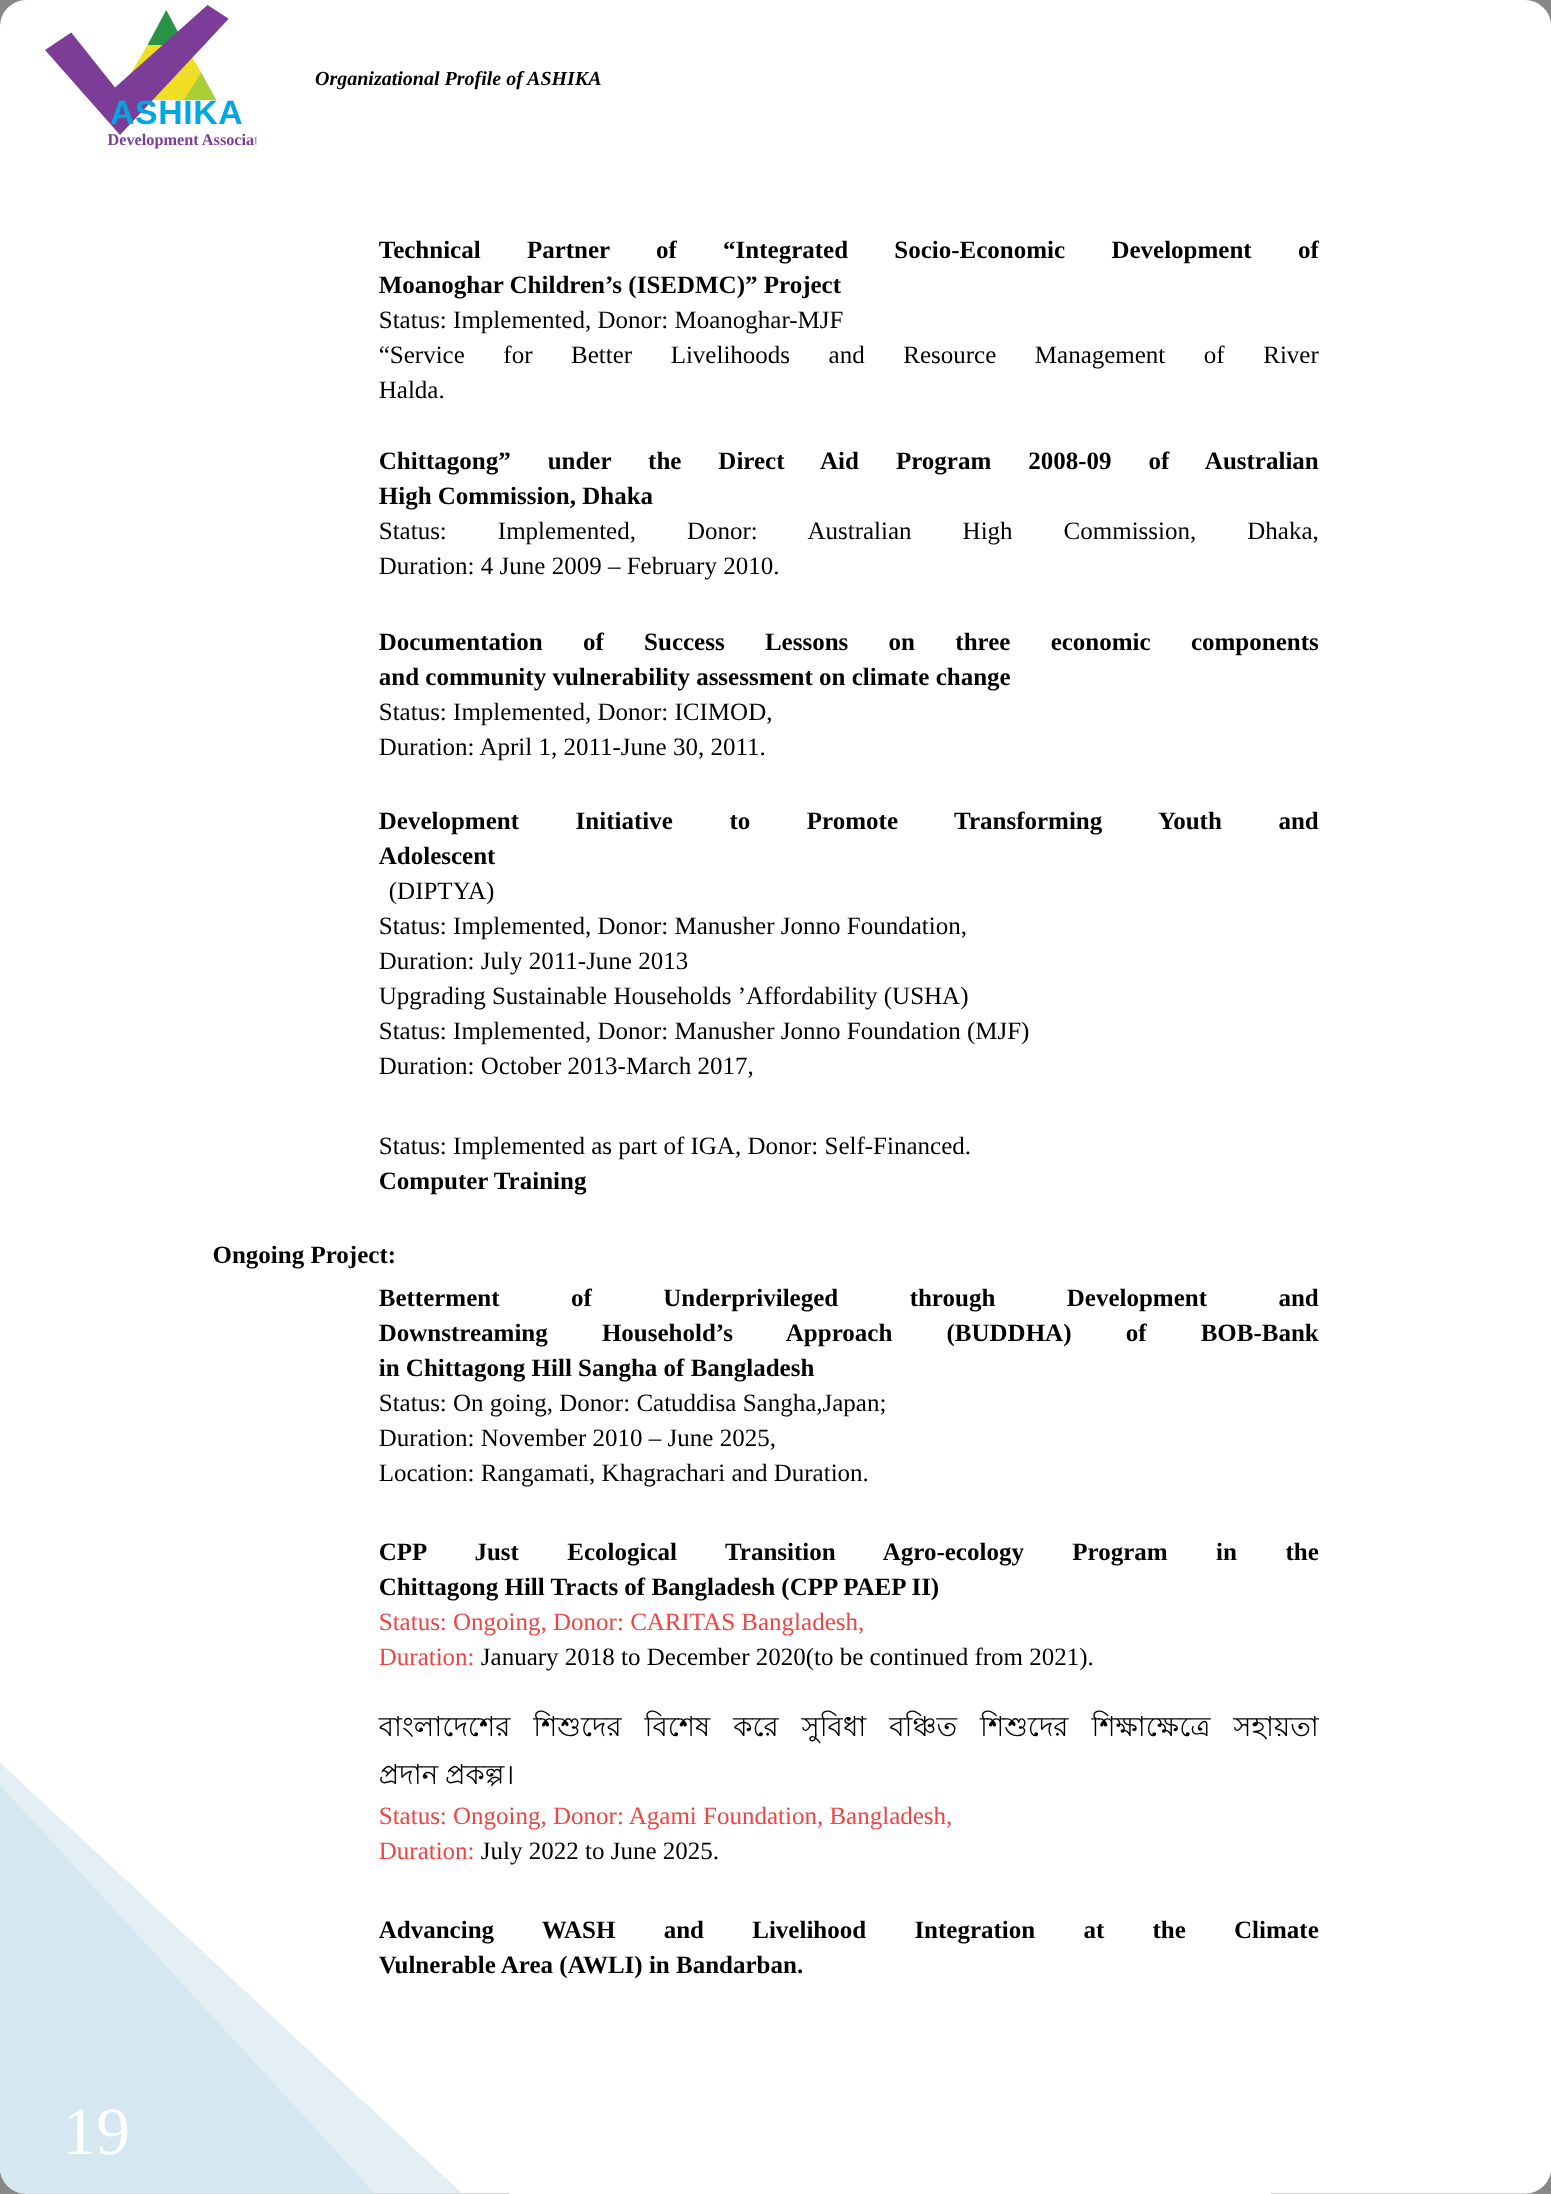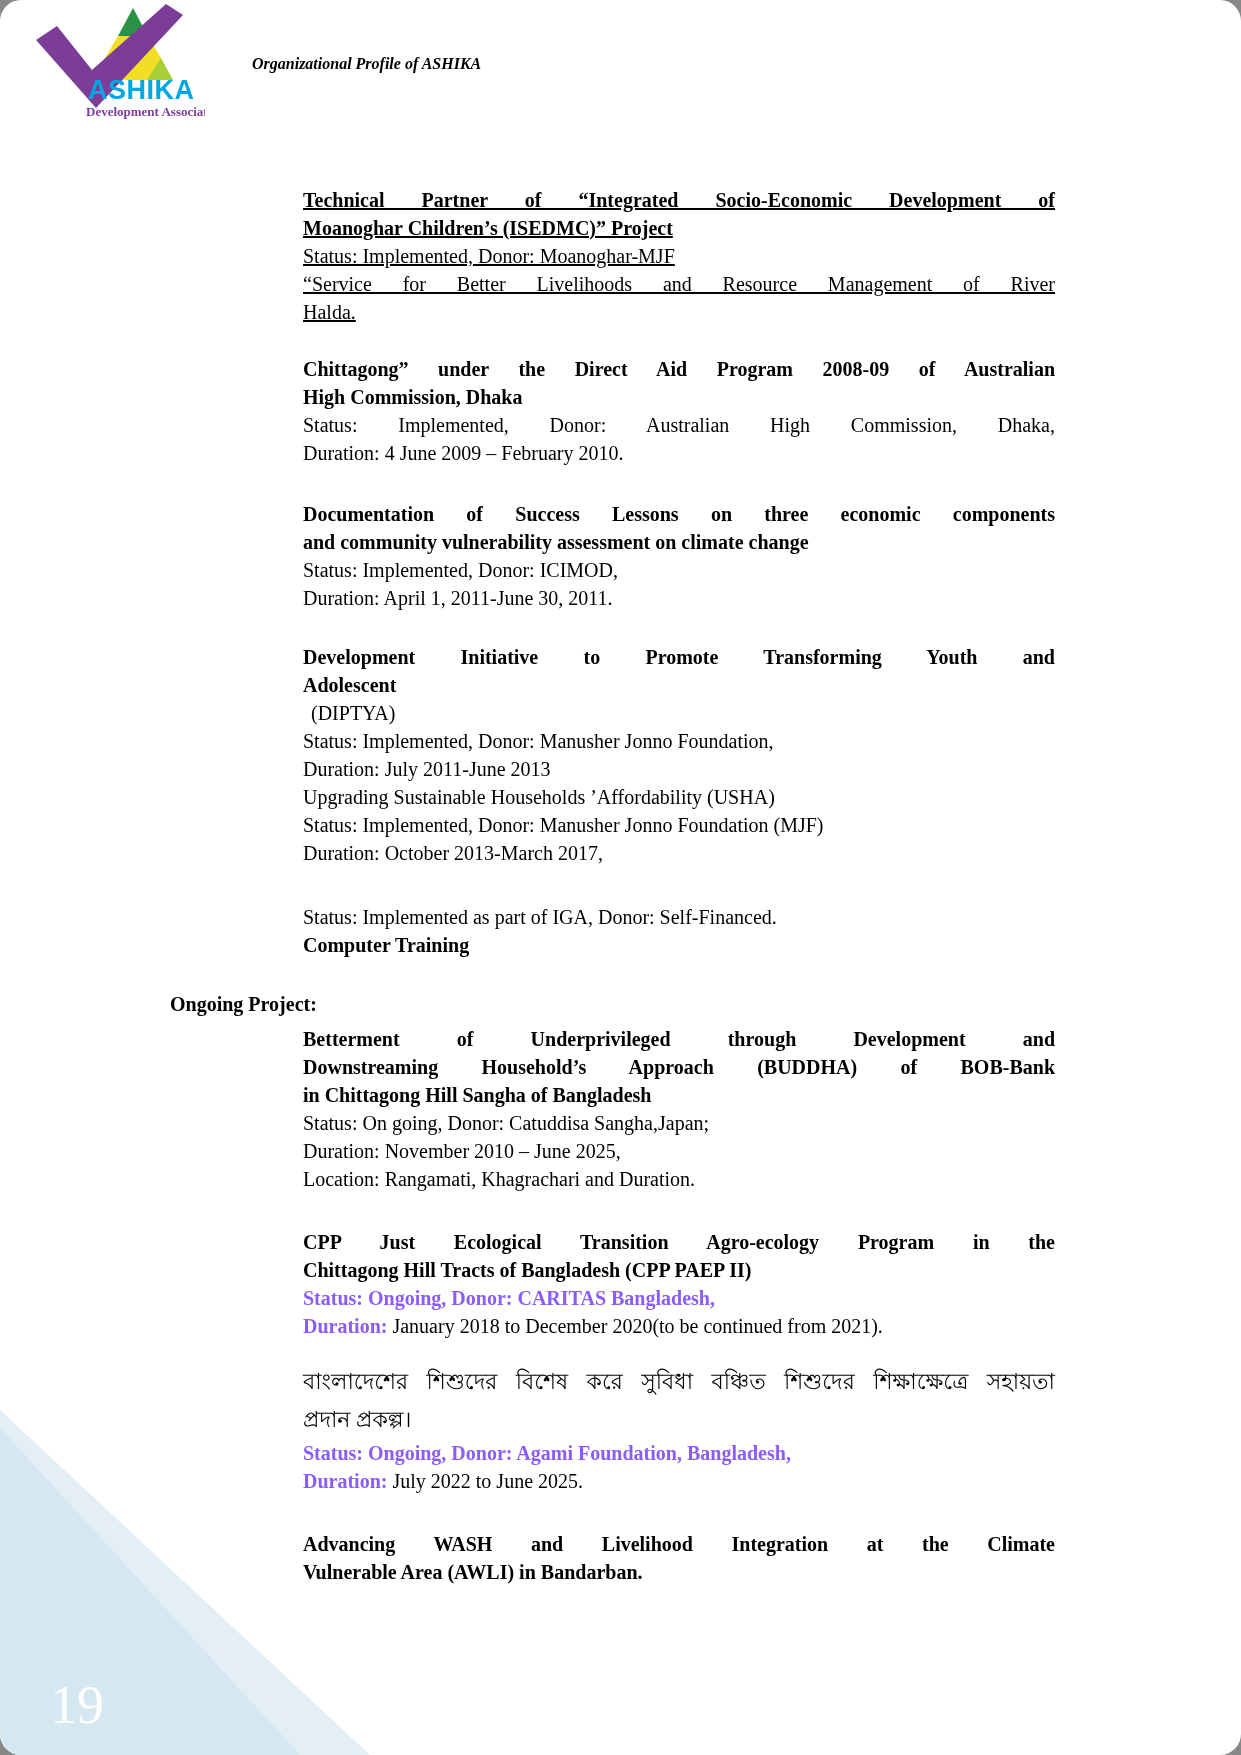--- a/index.html
+++ b/index.html
@@ -23,26 +23,26 @@
   }
   
   .content{
     position:absolute;left:303px;top:186px;width:752px;
     font-size:20px;line-height:28px;
   }
   .sec{margin:0;}
   .line{min-height:28px;}
   .b{font-weight:bold;}
   .j{text-align:justify;text-align-last:justify;-moz-text-align-last:justify;}
-  .green{color:#8b5cf6;font-weight:bold;}
+  .green{color:#ef4444;}
   .bn{font-size:22px;line-height:38px;min-height:38px;}
   .indent8{padding-left:8px;}
   .outdent{margin-left:-133px;font-weight:bold;}
   
-  .mb29{margin-bottom:29px;text-decoration:underline;} .mb33{margin-bottom:33px;} .mb31{margin-bottom:31px;}
+  .mb29{margin-bottom:29px;} .mb33{margin-bottom:33px;} .mb31{margin-bottom:31px;}
   .mb36{margin-bottom:36px;} .mb7{margin-bottom:7px;}  .mb35{margin-bottom:35px;}
   .mb23{margin-bottom:23px;}
   
   .corner{position:absolute;left:0;bottom:0;width:380px;height:345px;}
   .page-number{
     position:absolute;left:50px;top:1668px;
     font-family:"Liberation Serif", serif;
     font-size:54px;line-height:74px;
     color:rgba(255,255,255,0.95);
   }

